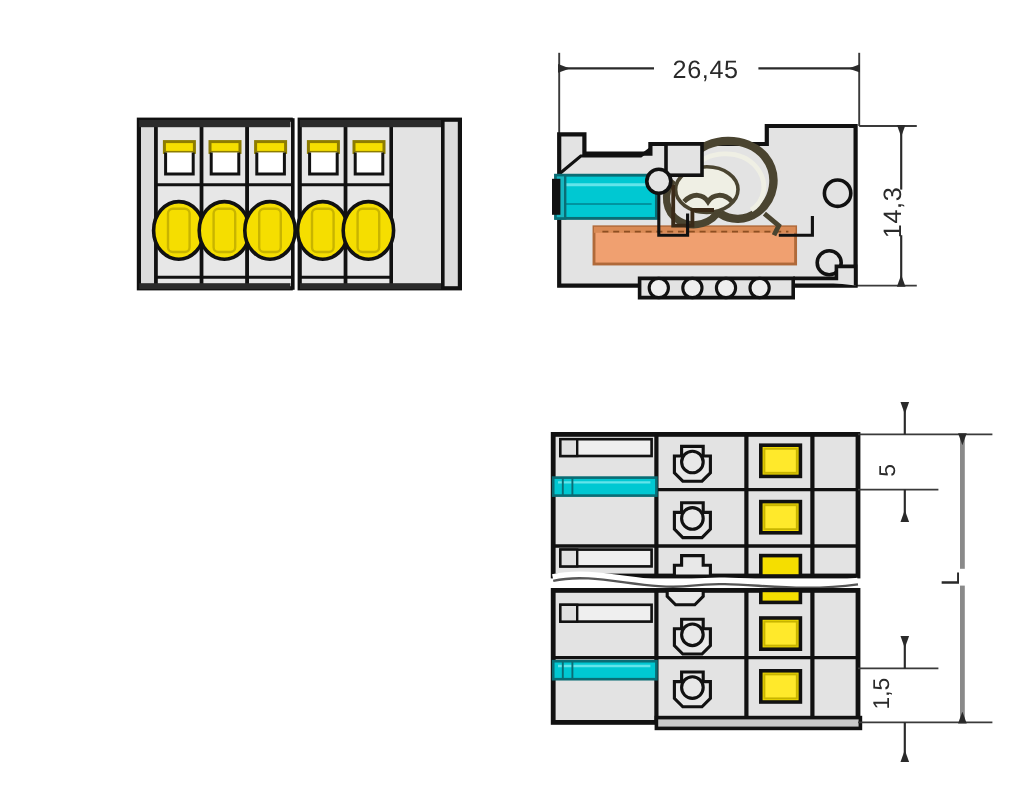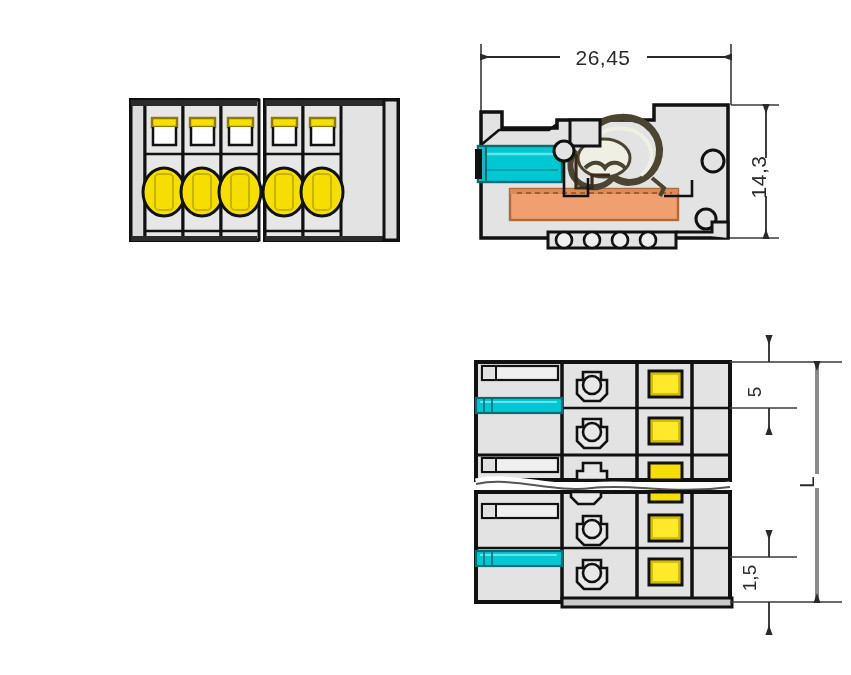--- a/index.html
+++ b/index.html
@@ -3,21 +3,21 @@
 <meta charset="utf-8">
 <style>
   html,body{margin:0;padding:0;}
   body{
     width:851px;height:675px;
     background:#ffffff;
     font-family:"Liberation Sans", sans-serif;
     overflow:hidden;
     position:relative;
   }
-  #stage{position:absolute;left:16px;top:0;width:679px;height:675px;padding-left:36px;}
+  #stage{position:absolute;left:1px;top:0;width:679px;height:675px;padding-left:36px;}
   svg{display:block;}
   .dimtxt{
     font-family:"Liberation Sans", sans-serif;
     font-size:21px;
     fill:#2a2a2a;
     letter-spacing:0.5px;
   }
   .dimtxt-sm{
     font-family:"Liberation Sans", sans-serif;
     font-size:19px;

